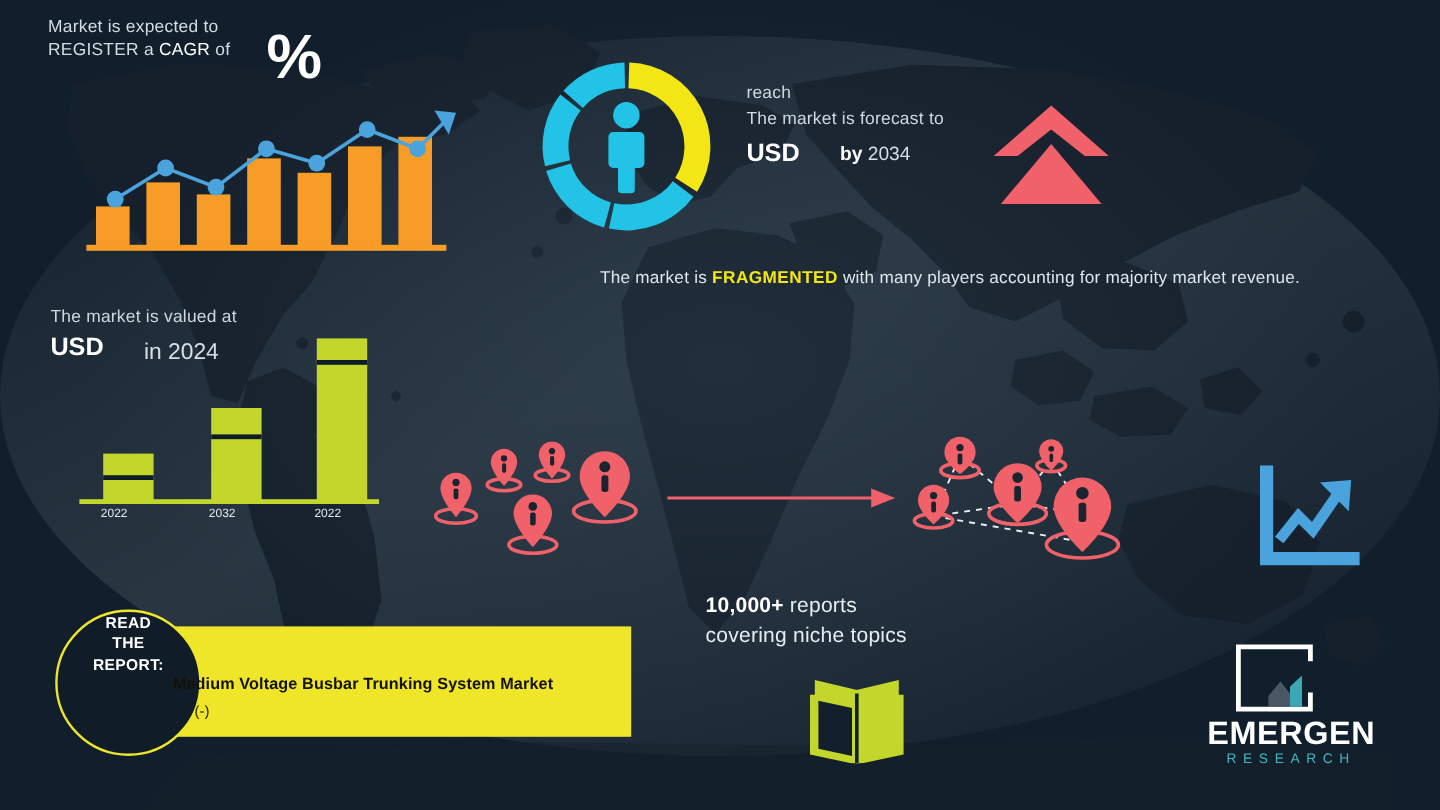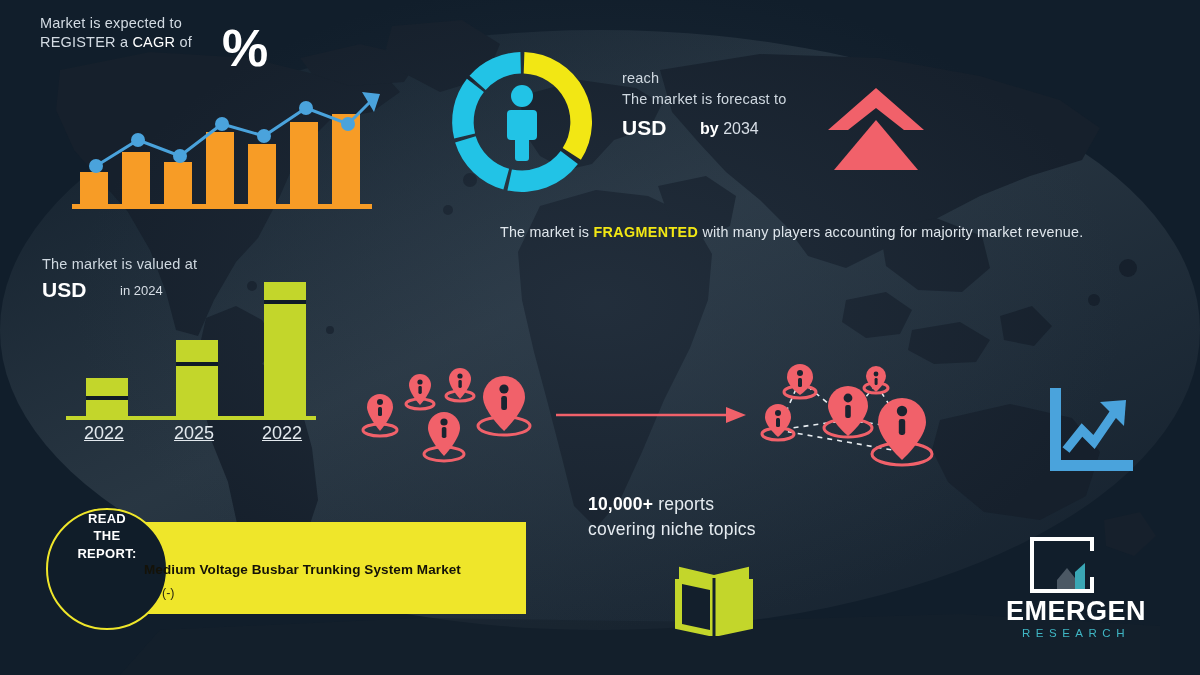--- a/index.html
+++ b/index.html
@@ -38,38 +38,38 @@
   #forecast-by{ position:absolute; left:700px; top:120px; z-index:6; font-size:16px; color:#d7dee6; }
   #forecast-by b{ font-weight:700; color:#fff; }
 
   
   #fragmented-block{ left:500px; top:221px; width:640px; font-size:14.3px; line-height:1.62; color:#dfe6ec; }
   #fragmented-block .hl{ color:#f2e714; font-weight:700; letter-spacing:.4px; }
 
   
   #valued-block{ left:42px; top:256px; width:270px; font-size:14.5px; color:#cfd8e0; }
   #valued-usd{ position:absolute; left:42px; top:278px; z-index:6; font-size:21px; font-weight:700; color:#fff; }
-  #valued-year{ position:absolute; left:120px; top:283px; z-index:6; font-size:13px; color:#d7dee6; }
+  #valued-year{ position:absolute; left:120px; top:283px; z-index:6; font-size:19px; color:#d7dee6; }
 
   
   #reports-block{ left:588px; top:492px; font-size:17.5px; line-height:1.45; color:#e6ecf1; }
   #reports-block .n{ font-weight:700; color:#ffffff; }
 
   
   #growth-chart{ position:absolute; left:66px; top:80px; width:320px; height:130px; z-index:4; }
 
   
   #donut{ position:absolute; left:444px; top:44px; width:156px; height:156px; z-index:4; }
 
   
   #up-arrows{ position:absolute; left:826px; top:86px; width:100px; height:86px; z-index:4; }
 
   
   #value-chart{ position:absolute; left:66px; top:268px; width:250px; height:180px; z-index:4; }
-  .vc-label{ position:absolute; font-size:18px; color:#e3e9ee;text-decoration:underline; }
+  .vc-label{ position:absolute; font-size:10px; color:#e3e9ee; }
 
   
   #pins-left{ position:absolute; left:352px; top:368px; width:200px; height:112px; z-index:4; }
   #pins-right{ position:absolute; left:752px; top:362px; width:200px; height:118px; z-index:4; }
   #flow-arrow{ position:absolute; left:556px; top:404px; width:190px; height:22px; z-index:4; }
 
   
   #chart-icon{ position:absolute; left:1044px; top:384px; width:92px; height:92px; z-index:4; }
 
   
@@ -259,21 +259,21 @@
 
         <rect x="110" y="72" width="42" height="78" fill="#c3d62b"></rect>
         <rect x="110" y="94" width="42" height="4" fill="#0f1b26"></rect>
 
         <rect x="198" y="14" width="42" height="136" fill="#c3d62b"></rect>
         <rect x="198" y="32" width="42" height="4" fill="#0f1b26"></rect>
       </g>
       <rect x="0" y="148" width="250" height="4" fill="#c3d62b"></rect>
     </svg>
     <div class="vc-label" style="left:18px; top:155px;">2022</div>
-    <div class="vc-label" style="left:108px; top:155px;">2025</div>
+    <div class="vc-label" style="left:108px; top:155px;">2032</div>
     <div class="vc-label" style="left:196px; top:155px;">2022</div>
   </div>
 
   <div id="pins-left">
     <svg viewBox="0 0 200 112" aria-hidden="true">
       <g fill="none" stroke="#f1616a" stroke-width="3">
         <ellipse cx="28" cy="62" rx="17" ry="6"></ellipse>
         <ellipse cx="68" cy="36" rx="14" ry="5"></ellipse>
         <ellipse cx="92" cy="86" rx="20" ry="7"></ellipse>
         <ellipse cx="108" cy="28" rx="14" ry="5"></ellipse>

